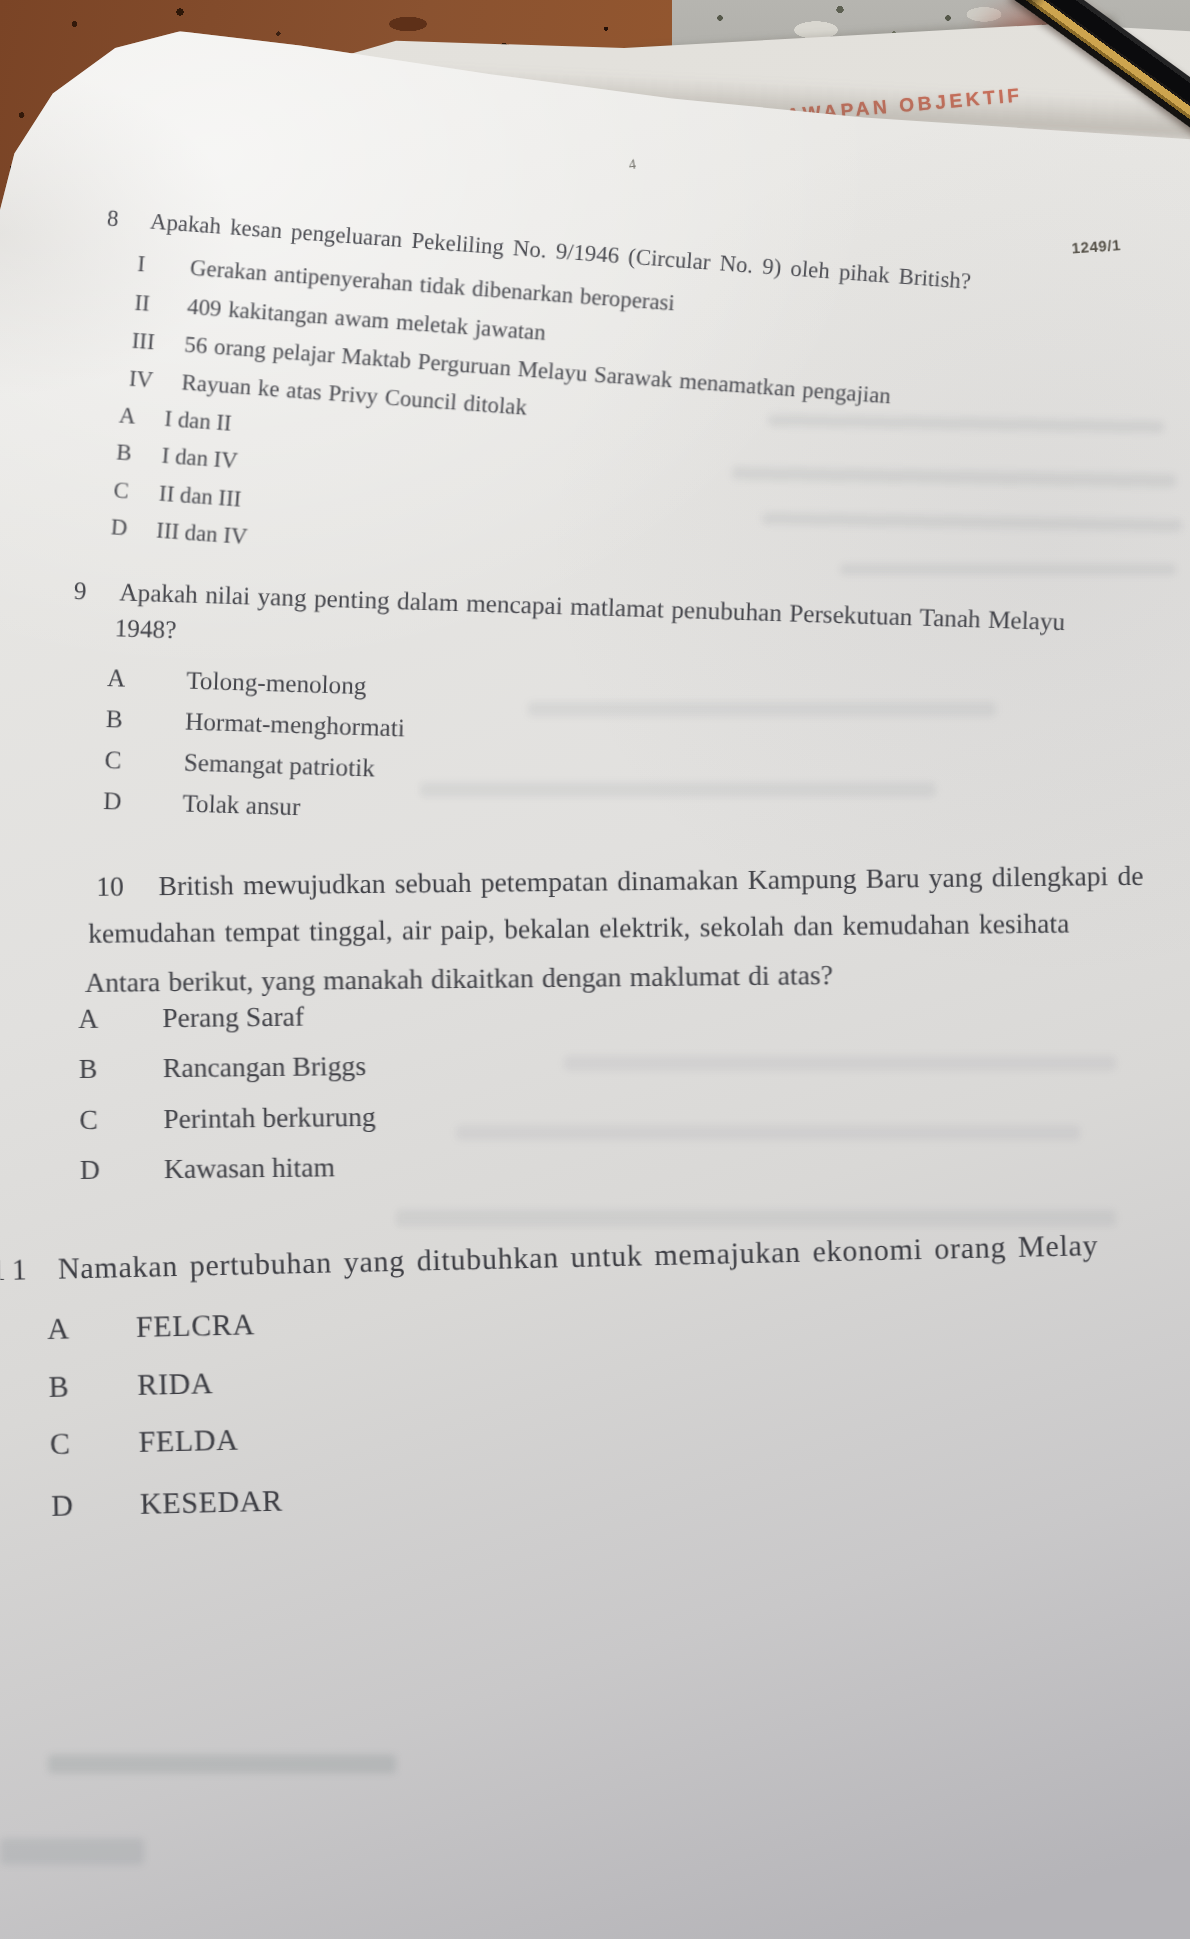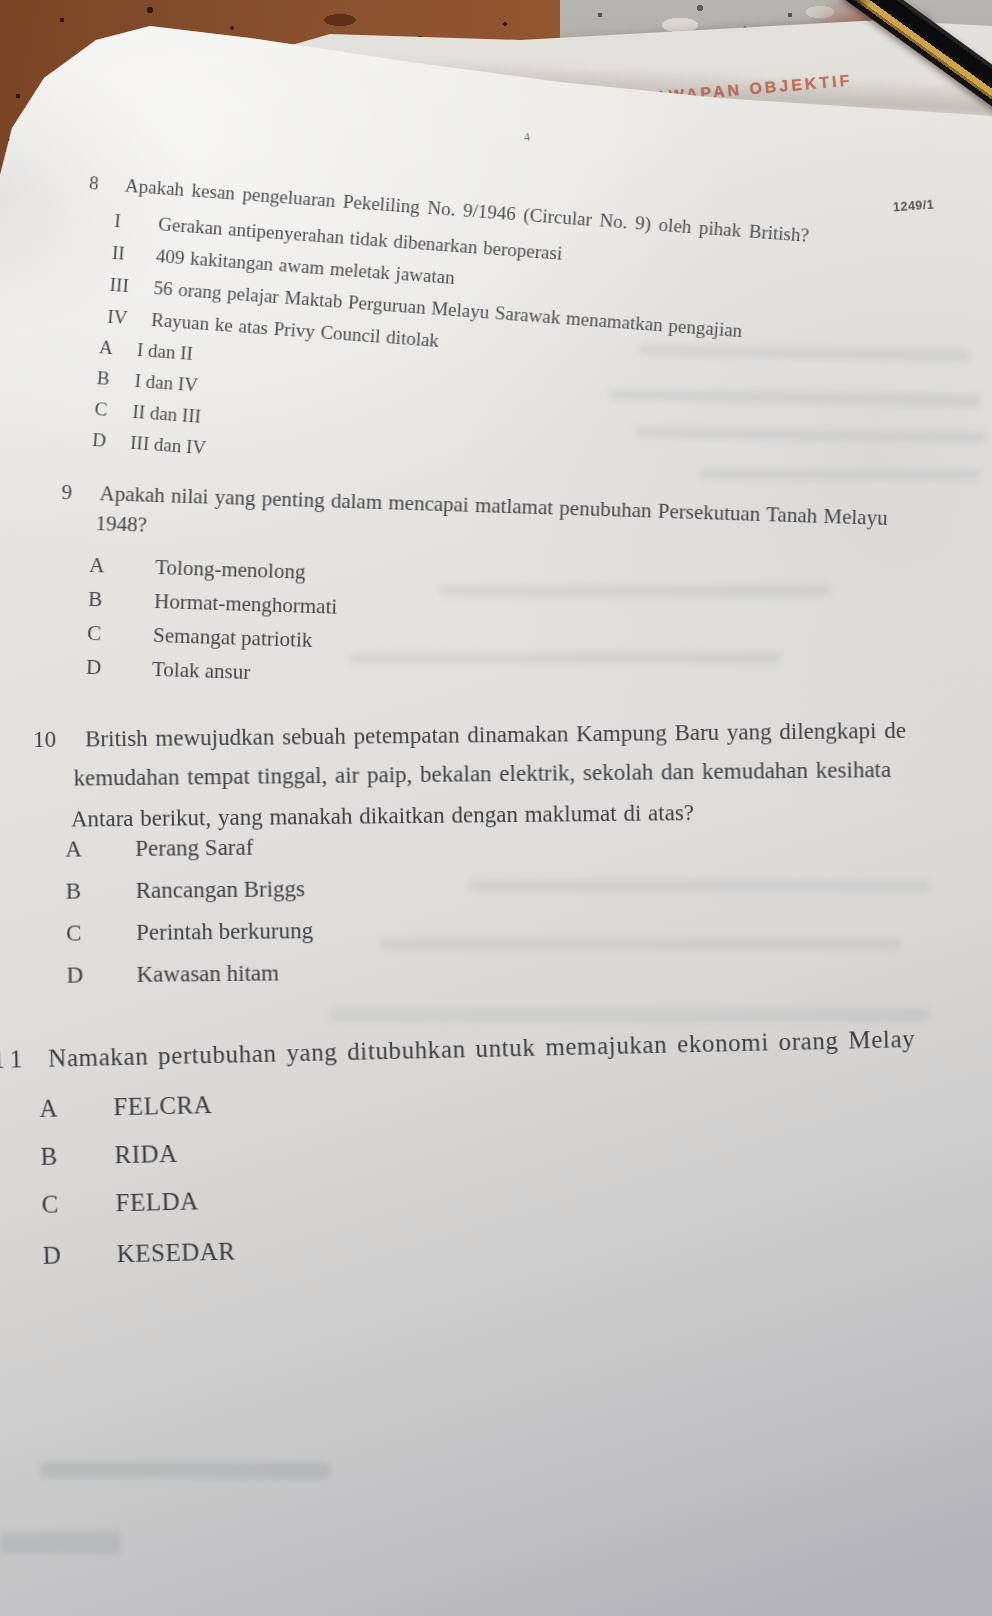--- a/index.html
+++ b/index.html
@@ -100,21 +100,21 @@
   #q8 .opt{ left:22px; }
   #q8 .opt .lab{ width:38px; }
   #q9{ left:62px; top:480px; width:920px; font-size:21px; transform:rotate(1.8deg); transform-origin:0 0; filter:blur(.45px); color:#44454b;}
   #q9 .head{ top:0; left:0; word-spacing:1px;}
   #q9 .head .lab{ width:38px; }
   #q9 .l2{ top:30px; left:35px; }
   #q9 .opt{ left:30px; }
   #q9 .opt .lab{ width:66px; }
   #q10{ left:33px; top:727px; width:980px; font-size:23px; transform:rotate(-.6deg); transform-origin:0 0; filter:blur(.4px); color:#3e3f45;}
   #q10 .head{ top:0; left:0; word-spacing:2px; }
-  #q10 .head .lab{ width:52px; }
+  #q10 .head .lab{ width:52px;margin-left:47px; }
   #q10 .l2{ top:39px; left:40px; word-spacing:2px; }
   #q10 .l3{ top:80px; left:37px; word-spacing:1px; }
   #q10 .opt{ left:31px; }
   #q10 .opt .lab{ width:70px; }
   #q11{ left:-8px; top:1046px; width:1020px; font-size:25px; transform:rotate(-1.3deg); transform-origin:0 0; filter:blur(.4px); color:#3c3d43;}
   #q11 .head{ top:0; left:0; word-spacing:3px; letter-spacing:.6px; }
   #q11 .head .lab{ width:56px; letter-spacing:6px; }
   #q11 .opt{ left:46px; letter-spacing:.5px; }
   #q11 .opt .lab{ width:74px; }
   

